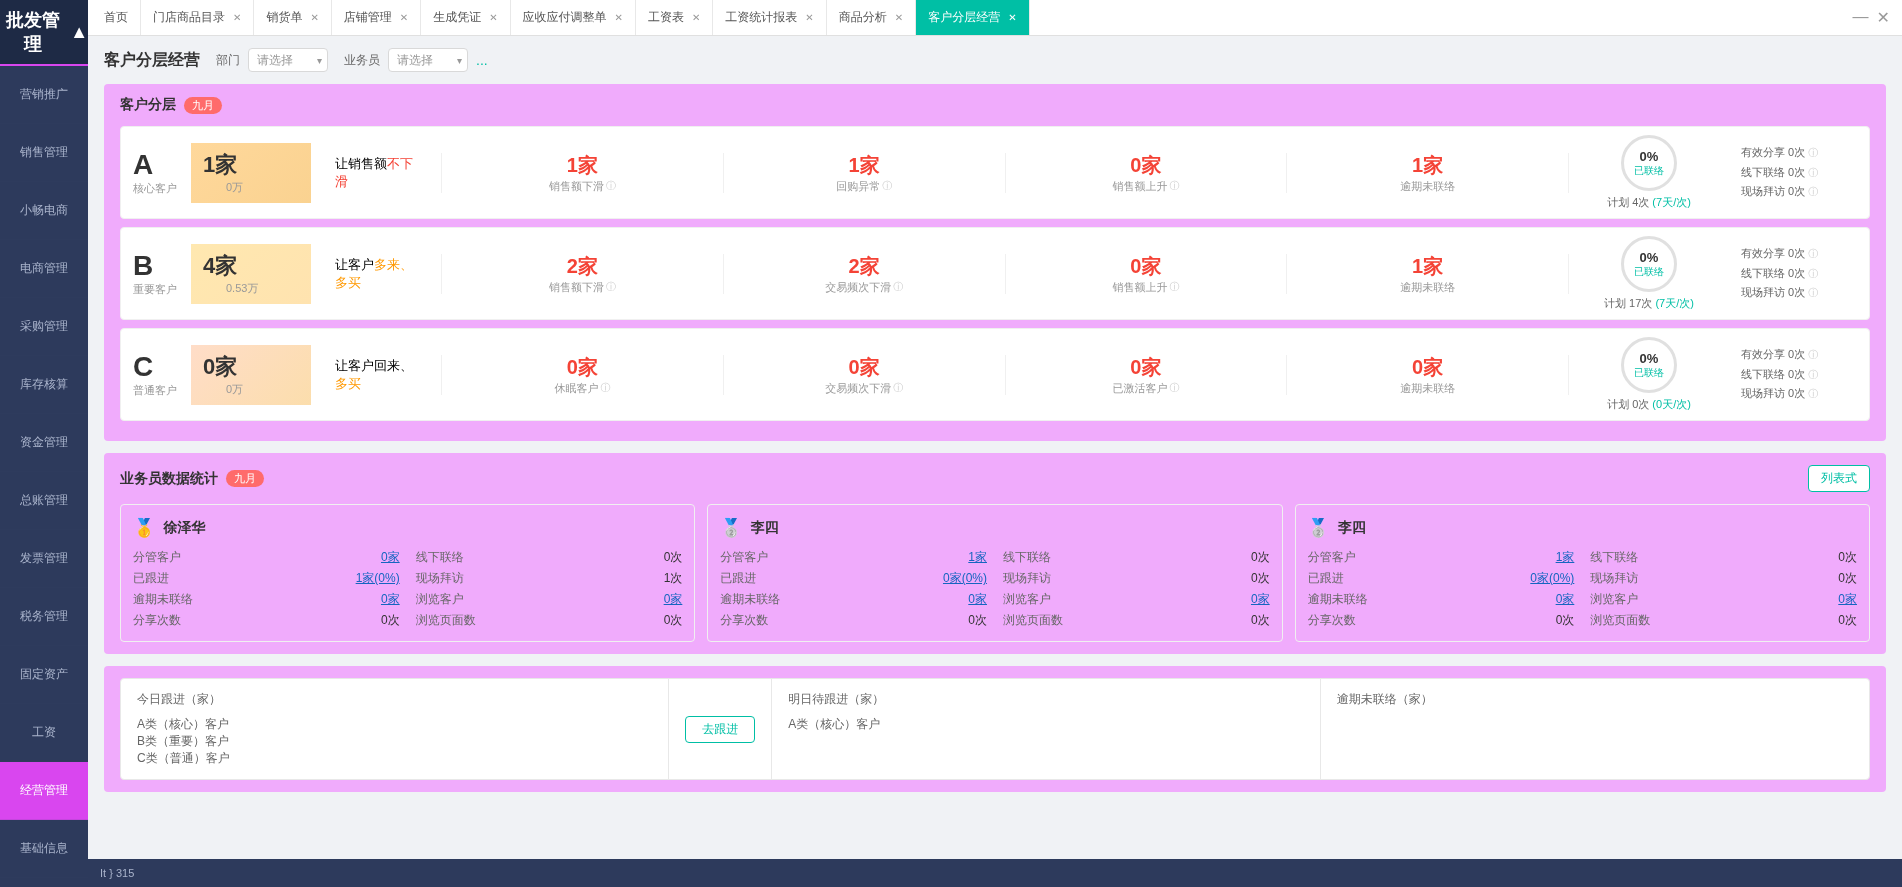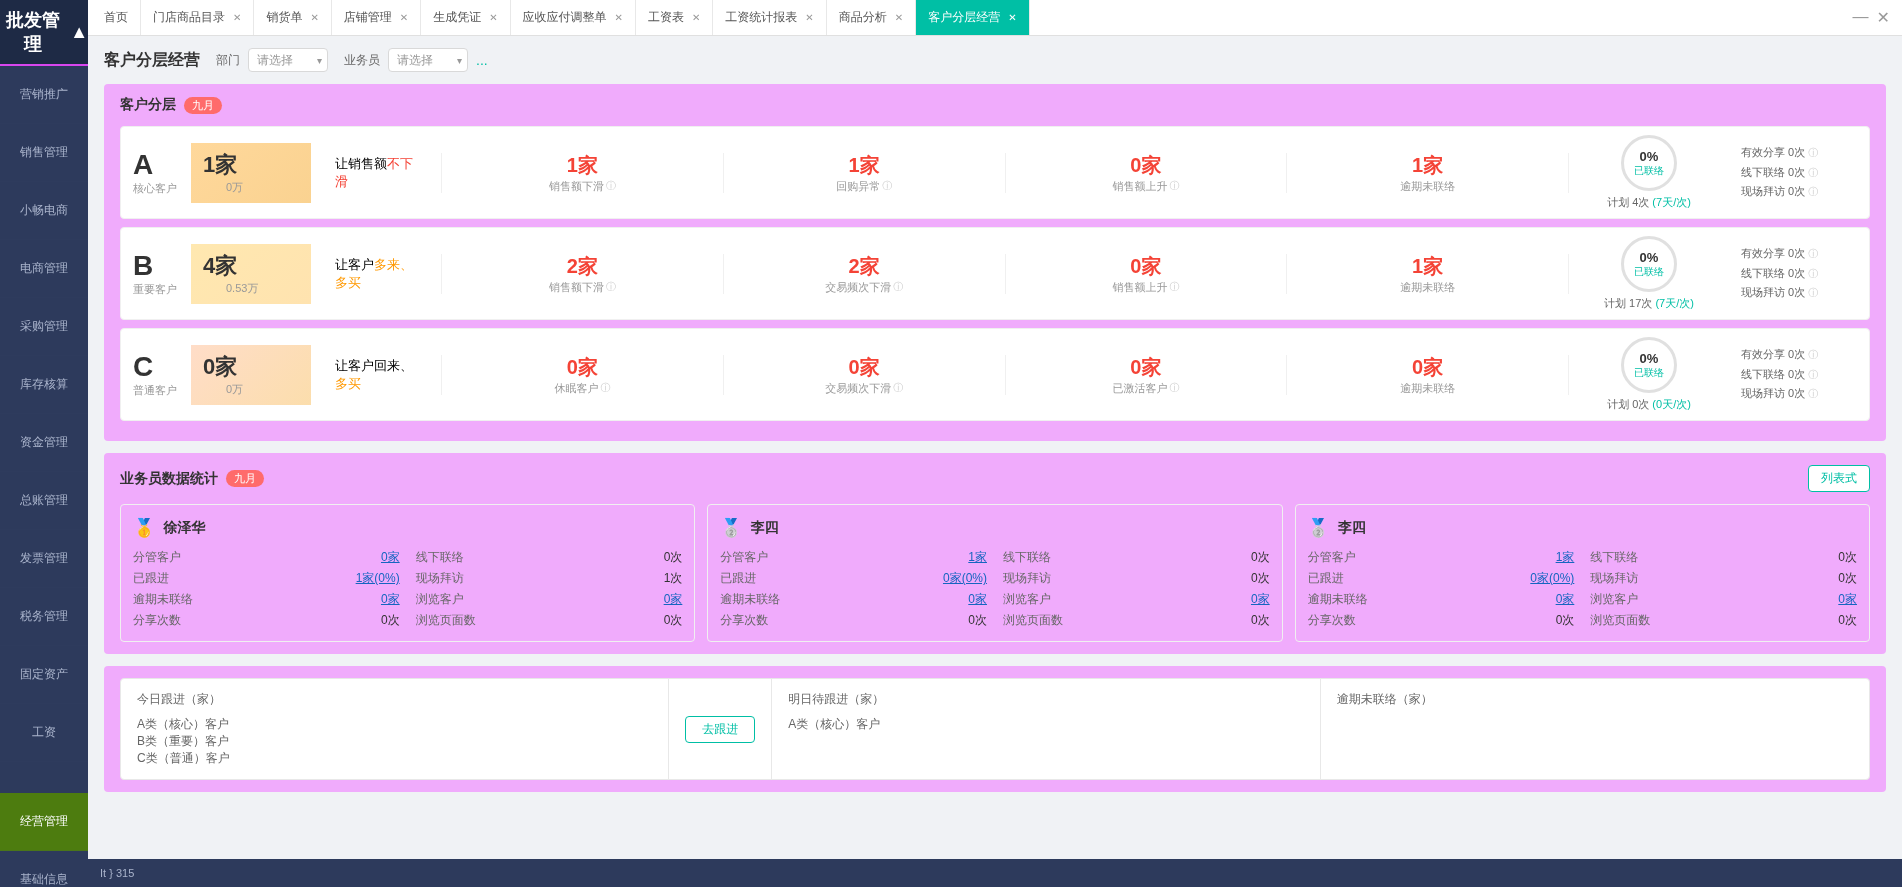--- a/index.html
+++ b/index.html
@@ -32,21 +32,21 @@
     }
     .sidebar-item {
       width: 100%;
       padding: 20px 4px;
       text-align: center;
       color: #aab4cc;
       cursor: pointer;
       font-size: 12px;
       border-bottom: 1px solid #3a4a6b20;
     }
-    .sidebar-item.active { background: #4d7c0f; color: #fff; margin-top: 31px; }
+    .sidebar-item.active { background: #d946ef; color: #fff; }
     .sidebar-gear {
       margin-top: auto;
       width: 100%;
       padding: 12px 4px;
       text-align: center;
       color: #aab4cc;
       cursor: pointer;
       font-size: 18px;
     }
 

